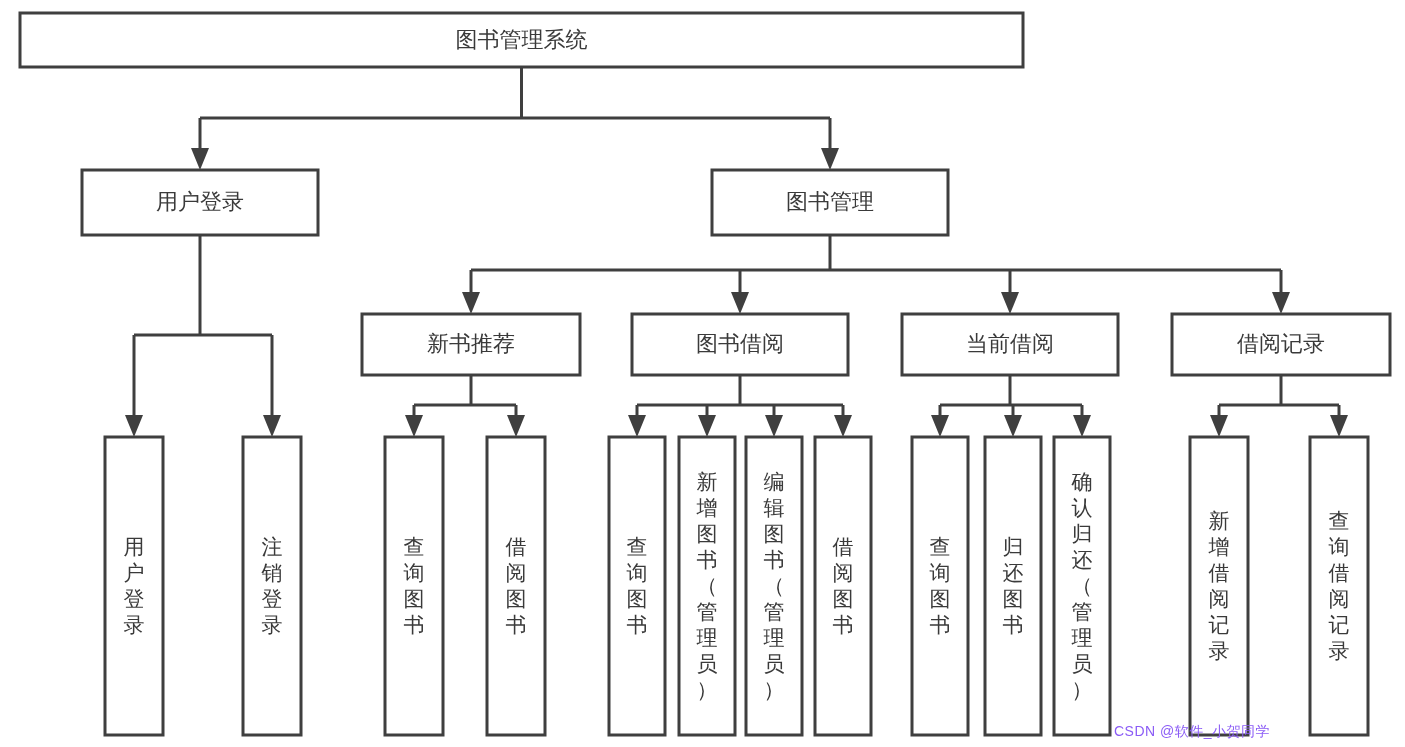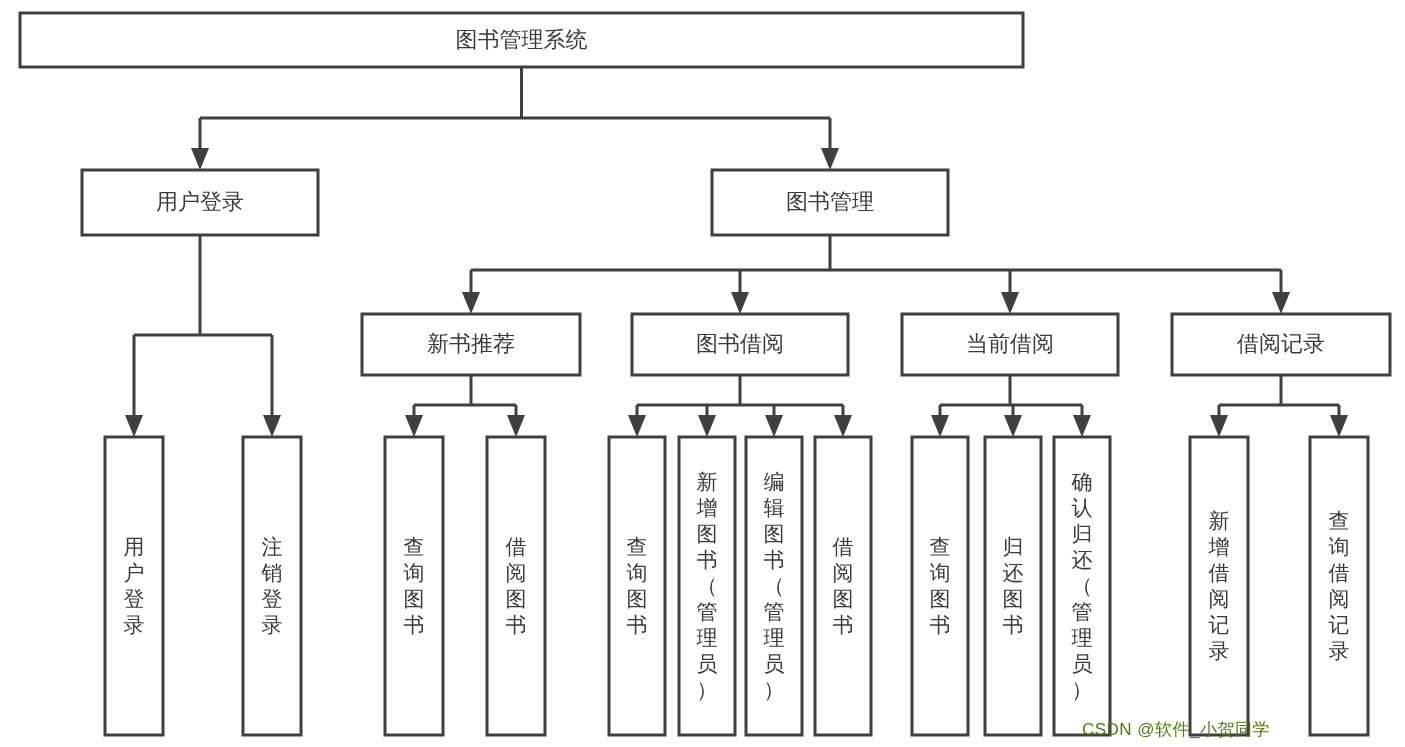--- a/index.html
+++ b/index.html
@@ -18,21 +18,21 @@
     font-size:22px;fill:#3a3a3a;
     text-anchor:middle;dominant-baseline:middle;
   }
   .leaf-label{
     font-family:"Liberation Sans","DejaVu Sans",sans-serif;
     font-size:21px;fill:#3a3a3a;
     text-anchor:middle;
   }
   .watermark{
     position:absolute;right:8px;bottom:6px;
-    font-size:17px;color:#4d7c0f;
+    font-size:14px;color:#8b5cf6;
     letter-spacing:.5px;white-space:nowrap;
     font-family:"Liberation Sans","DejaVu Sans",sans-serif;
   }
 </style>
 </head>
 <body>
 
 <div id="stage">
 
   <svg class="diagram" viewBox="0 0 1405 747">

